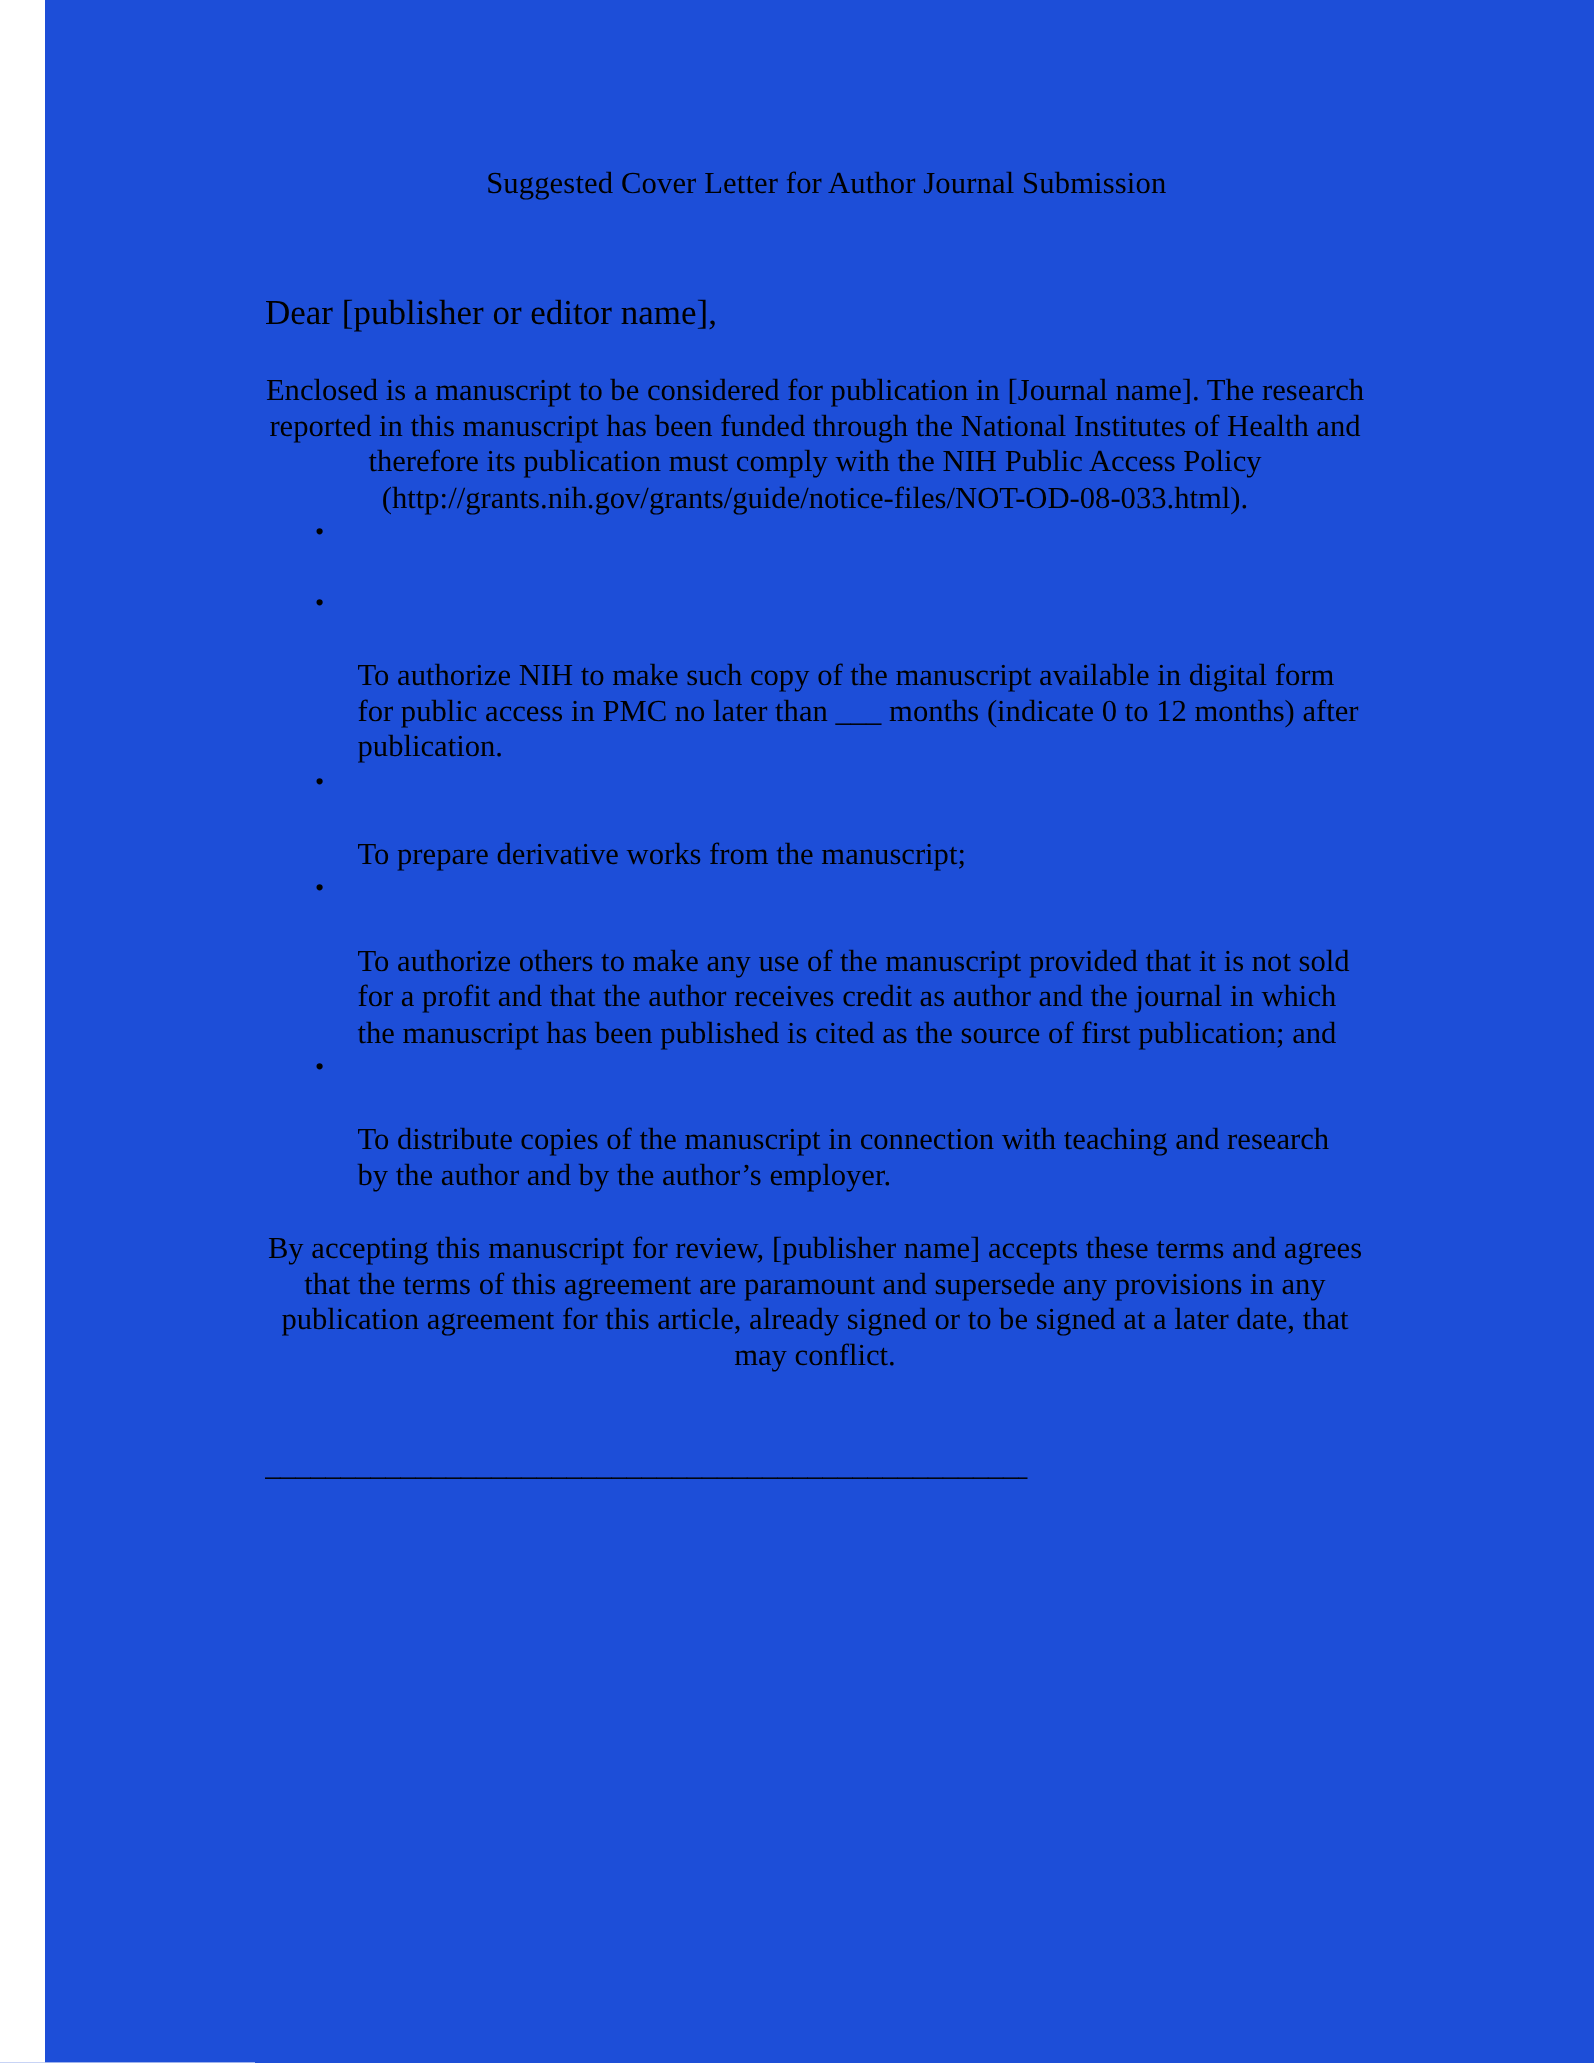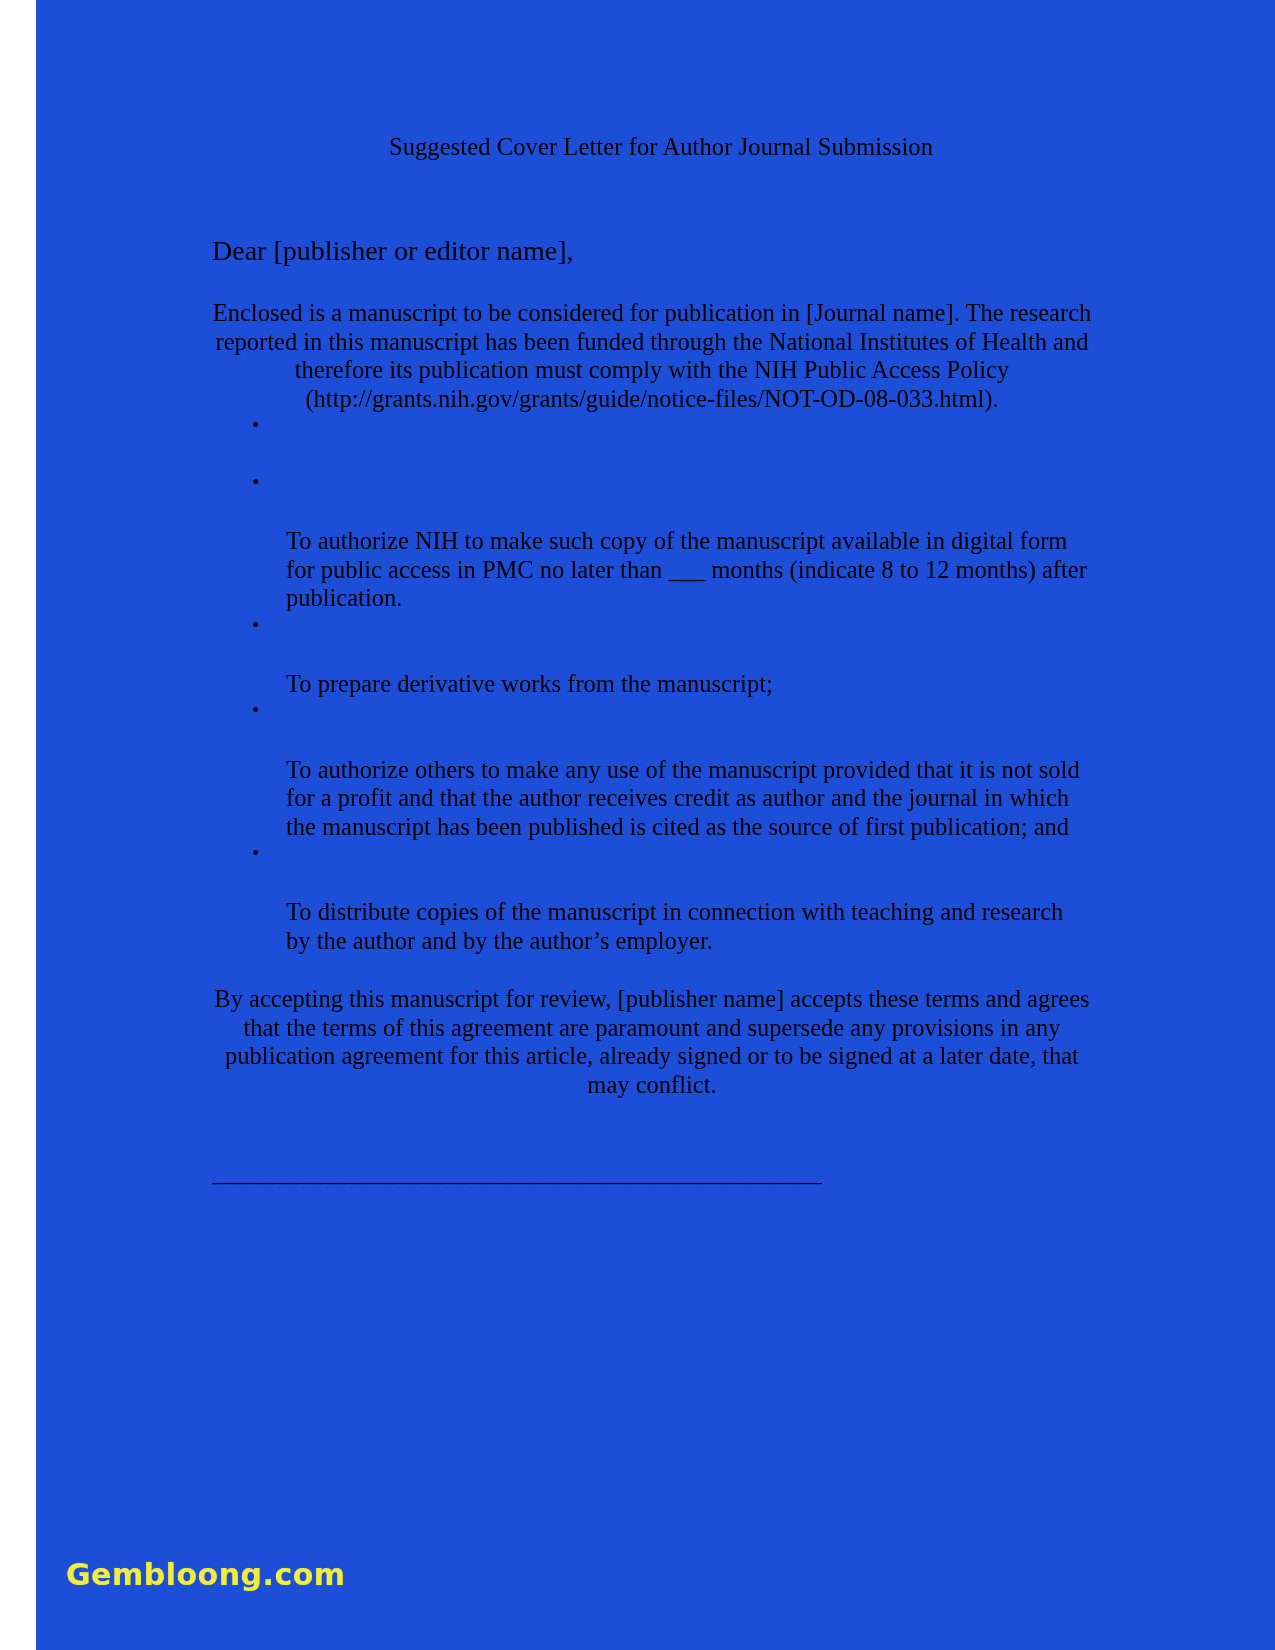--- a/index.html
+++ b/index.html
@@ -128,21 +128,21 @@
 
     <div class="para">Enclosed is a manuscript to be considered for publication in [Journal name].  The research reported in this manuscript has been funded through the National Institutes of Health and therefore its publication must comply with the NIH Public Access Policy (http://grants.nih.gov/grants/guide/notice-files/NOT-OD-08-033.html).</div>
 
 
     <ul class="bullets">
       <li class="bullet-item">
         <span class="bullet-marker">•</span>
       </li>
       <li class="bullet-item">
         <span class="bullet-marker">•</span>
-        <span>To authorize NIH to make such copy of the manuscript available in digital form for public access in PMC no later than ___ months (indicate 8 to 12 months) after publication.</span>
+        <span>To authorize NIH to make such copy of the manuscript available in digital form for public access in PMC no later than ___ months (indicate 0 to 12 months) after publication.</span>
       </li>
       <li class="bullet-item">
         <span class="bullet-marker">•</span>
         <span>To prepare derivative works from the manuscript;</span>
       </li>
       <li class="bullet-item">
         <span class="bullet-marker">•</span>
         <span>To authorize others to make any use of the manuscript provided that it is not sold for a profit and that the author receives credit as author and the journal in which the manuscript has been published is cited as the source of first publication; and</span>
       </li>
       <li class="bullet-item">
@@ -152,15 +152,14 @@
     </ul>
 
     <div class="para para-tight">By accepting this manuscript for review, [publisher name] accepts these terms and agrees that the terms of this agreement are paramount and supersede any provisions in any publication agreement for this article, already signed or to be signed at a later date, that may conflict.</div>
 
     <div class="sig-block">
       <div class="sig-line">______________________________________________________</div>
     </div>
 
   </div>
 
-  <div class="watermark">Gembloong.com</div>
 
 </div>
 
 </body></html>

